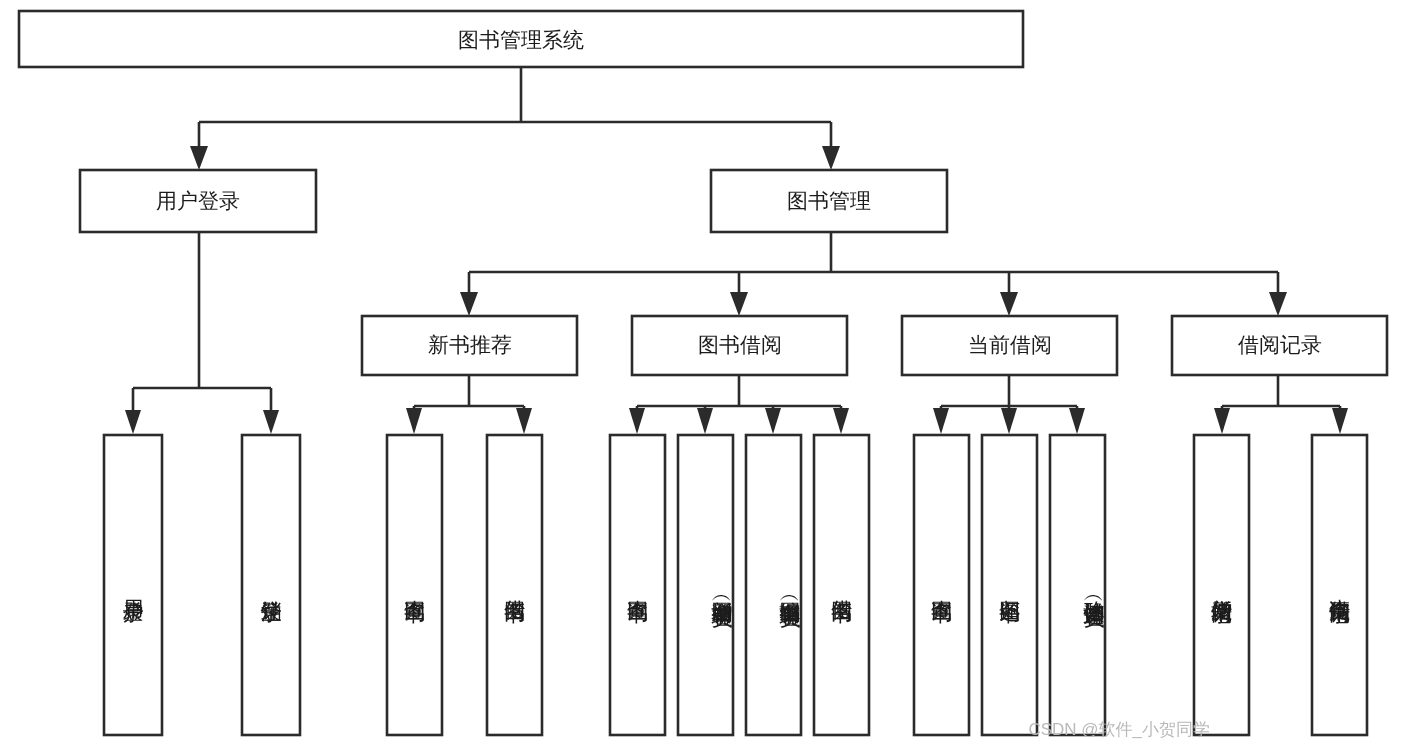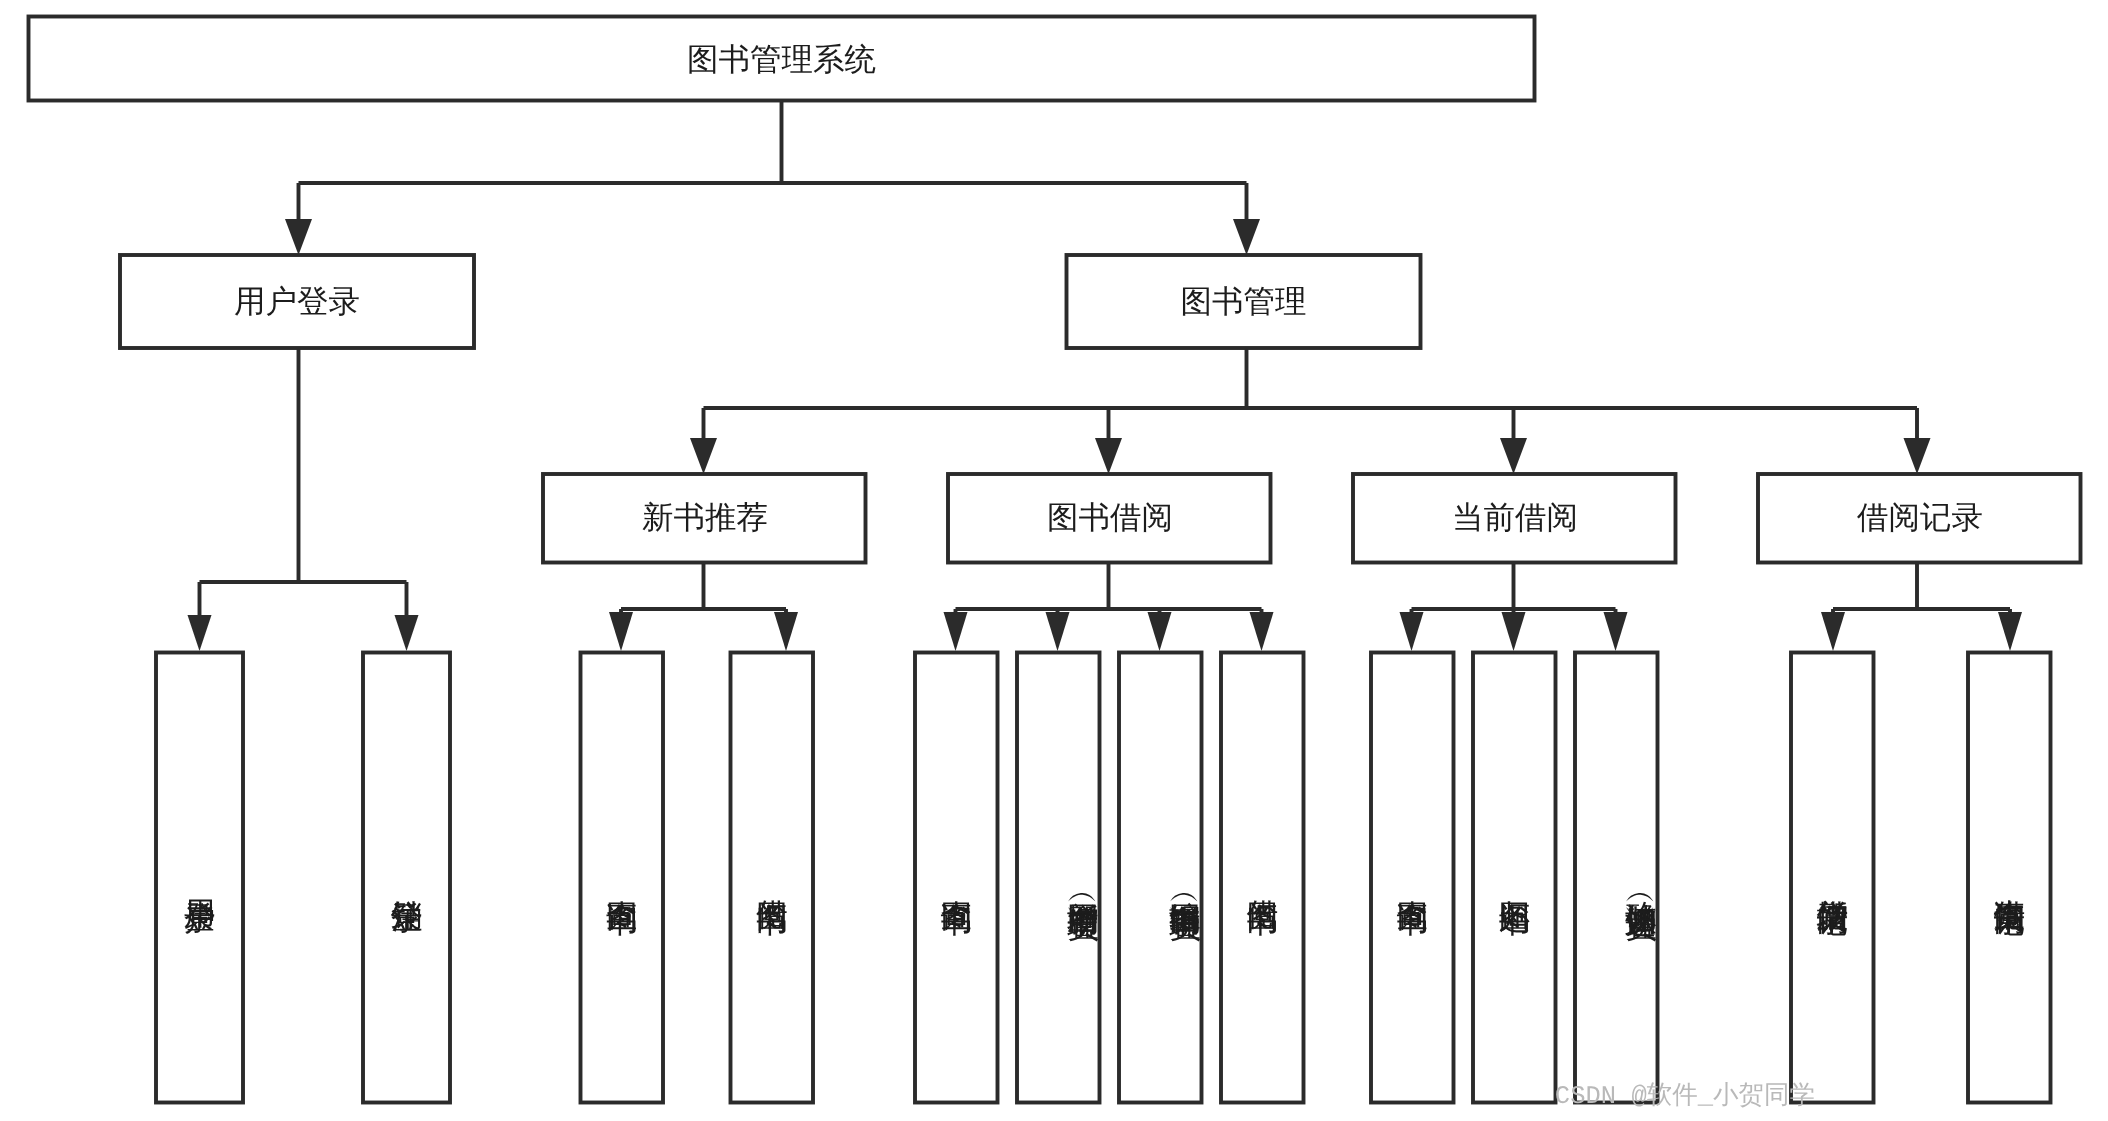--- a/index.html
+++ b/index.html
@@ -64,21 +64,21 @@
     align-items: center;
     justify-content: center;
     white-space: nowrap;
     pointer-events: none;
     user-select: none;
   }
   .watermark {
     position: absolute;
     right: 8px;
     bottom: 6px;
-    font-family: Liberation Mono, monospace;
+    font-family: Liberation Sans, sans-serif;
     font-size: 17px;
     color: #b9b9b9;
     white-space: nowrap;
     user-select: none;
   }
 </style>
 </head>
 <body>
 
 <div id="diagram-root">

